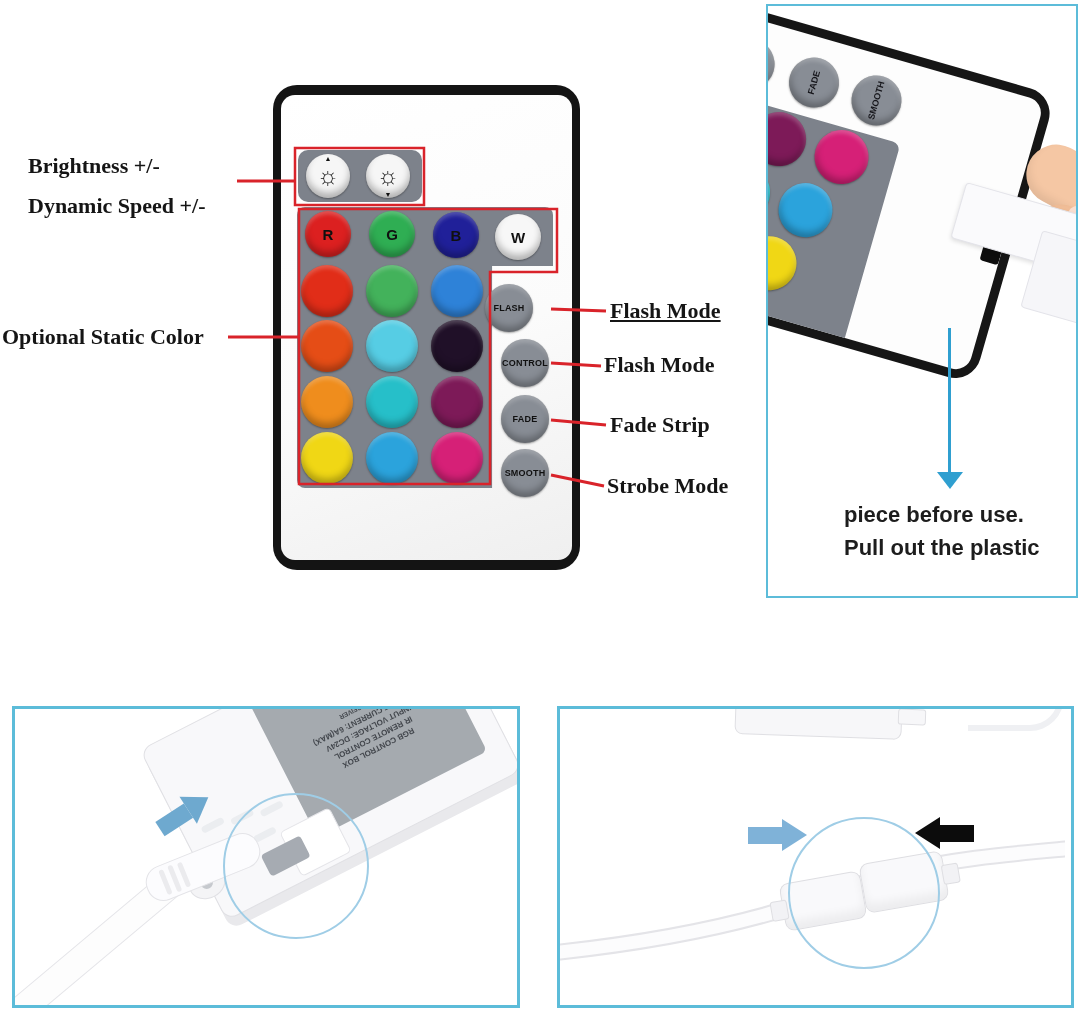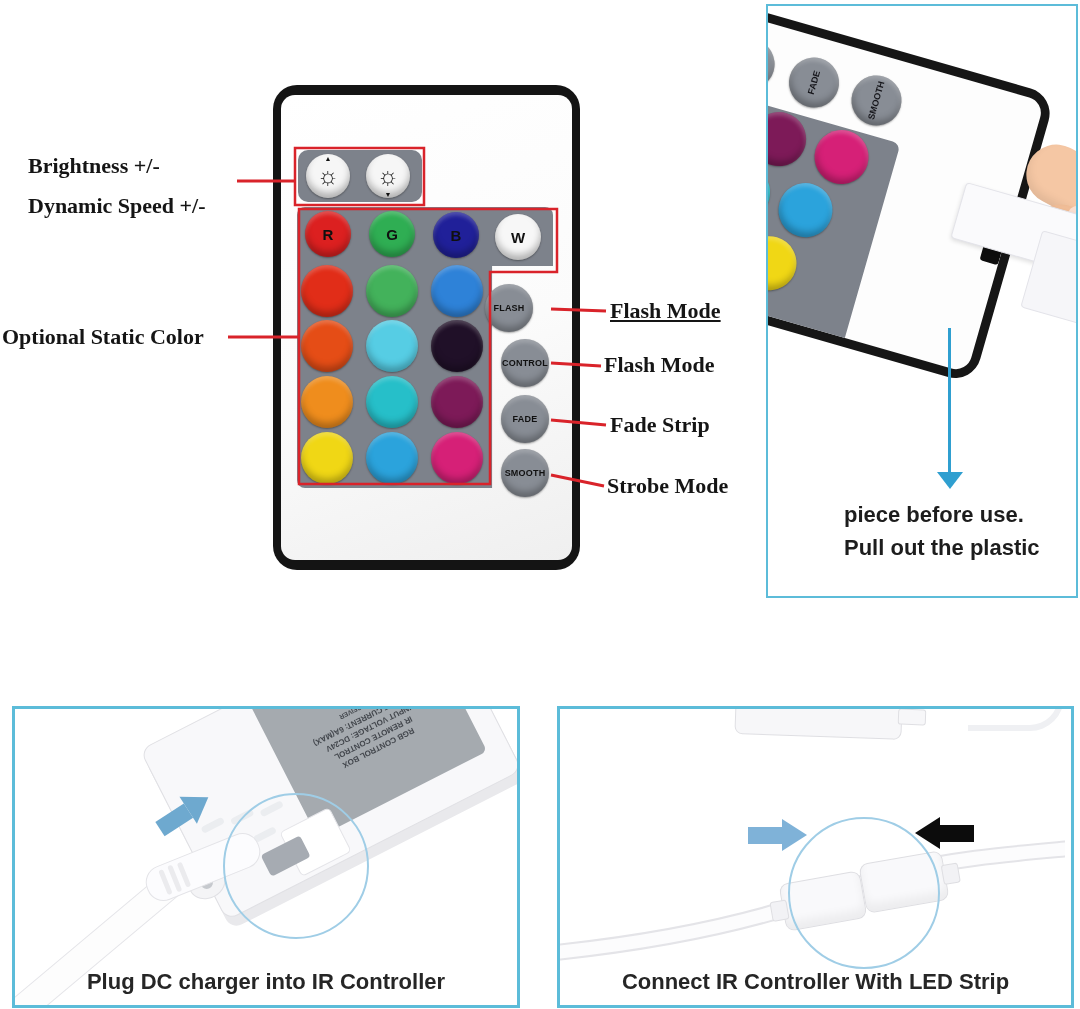--- a/index.html
+++ b/index.html
@@ -198,21 +198,20 @@
       <div class="abs" style="left:36px;top:4px;width:5px;height:26px;background:#ebebee;border-radius:3px;"></div>
     </div>
 
     <div class="ring" style="left:208px;top:84px;width:142px;height:142px;"></div>
 
     <div class="fat-arrow" style="left:140px;top:88px;transform:rotate(-33deg);">
       <div class="shaft" style="background:#6ea9cf;"></div>
       <div class="head" style="border-left:24px solid #6ea9cf;"></div>
     </div>
 
-    <div class="caption">Plug DC charger into IR Controller</div>
   </div>
 
   <div class="photo-panel" style="left:557px;top:706px;width:511px;height:296px;">
 
     <div class="abs" style="left:175px;top:-8px;width:165px;height:34px;background:#f7f7f9;border:1px solid #dfdfe3;border-radius:8px;transform:rotate(2deg);"></div>
     <div class="abs" style="left:338px;top:0px;width:26px;height:14px;background:#f7f7f9;border:1px solid #dfdfe3;border-radius:3px;transform:rotate(2deg);"></div>
     <div class="abs" style="left:408px;top:-12px;width:90px;height:28px;border:6px solid #eff0f3;border-top:none;border-left:none;border-radius:0 0 40px 0;background:transparent;"></div>
 
     <svg class="abs" style="left:0;top:0;" width="505" height="290" viewBox="0 0 505 290">
       <path d="M0,243 C 120,230 200,210 262,188 L 330,165 C 390,150 450,145 505,140" fill="none" stroke="#e4e4e8" stroke-width="17" stroke-linecap="round"></path>
@@ -231,16 +230,15 @@
     <div class="fat-arrow" style="left:188px;top:110px;">
       <div class="shaft" style="background:#7fb2d8;"></div>
       <div class="head" style="border-left:25px solid #7fb2d8;"></div>
     </div>
 
     <div class="fat-arrow" style="left:355px;top:108px;">
       <div class="head" style="border-right:25px solid #0c0c0c;"></div>
       <div class="shaft" style="background:#0c0c0c;"></div>
     </div>
 
-    <div class="caption">Connect IR Controller With LED Strip</div>
   </div>
 
 </div>
 
 </body></html>

